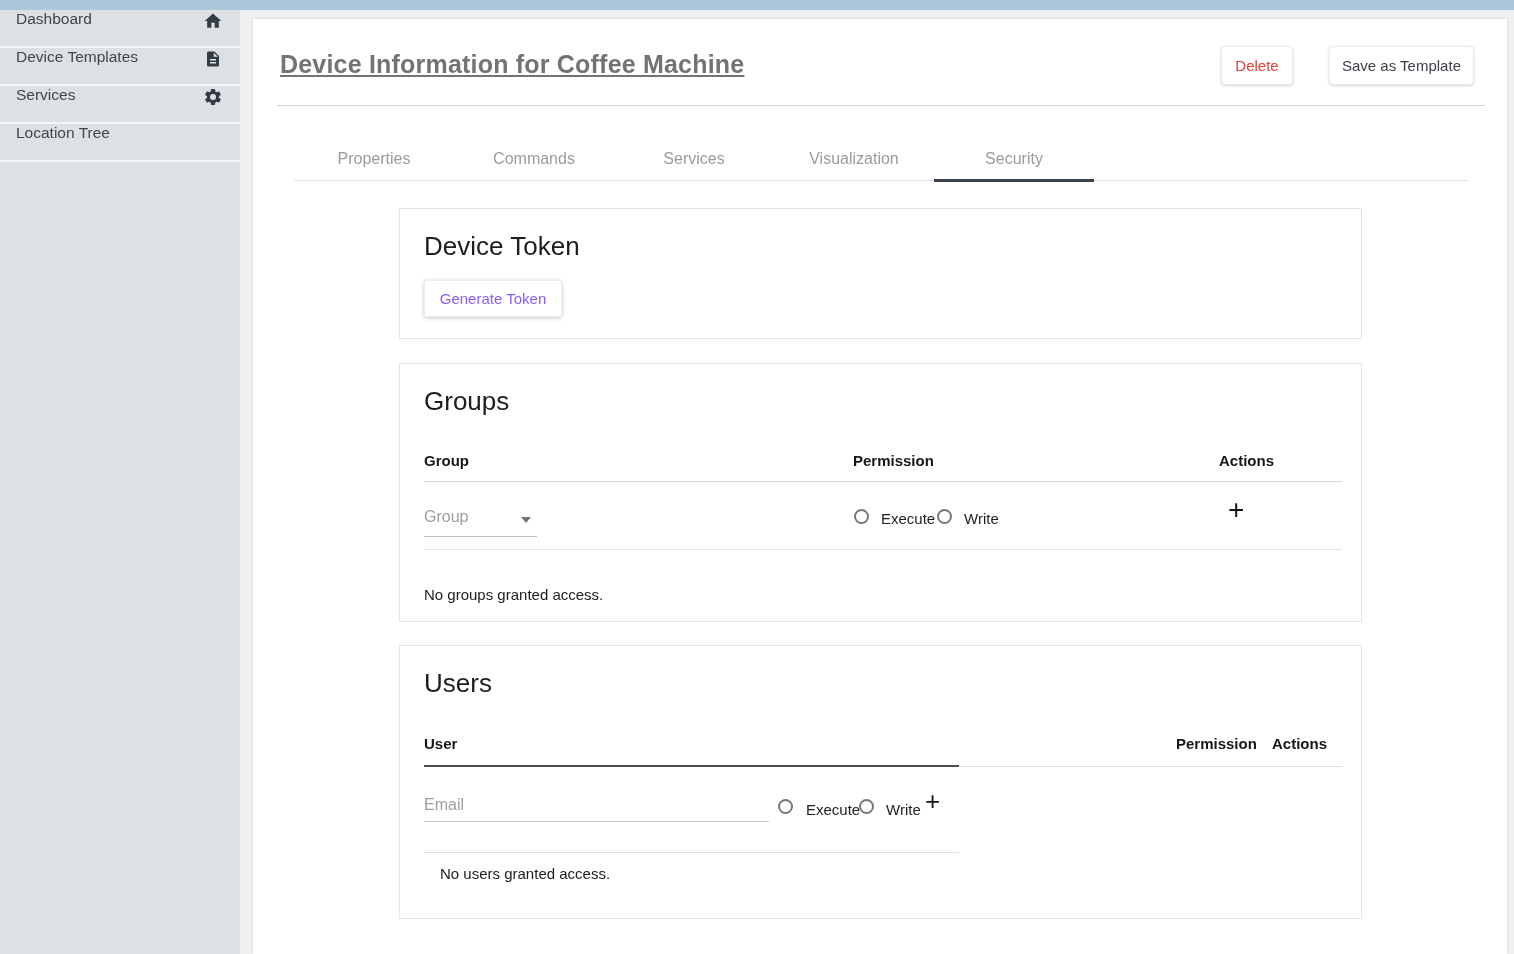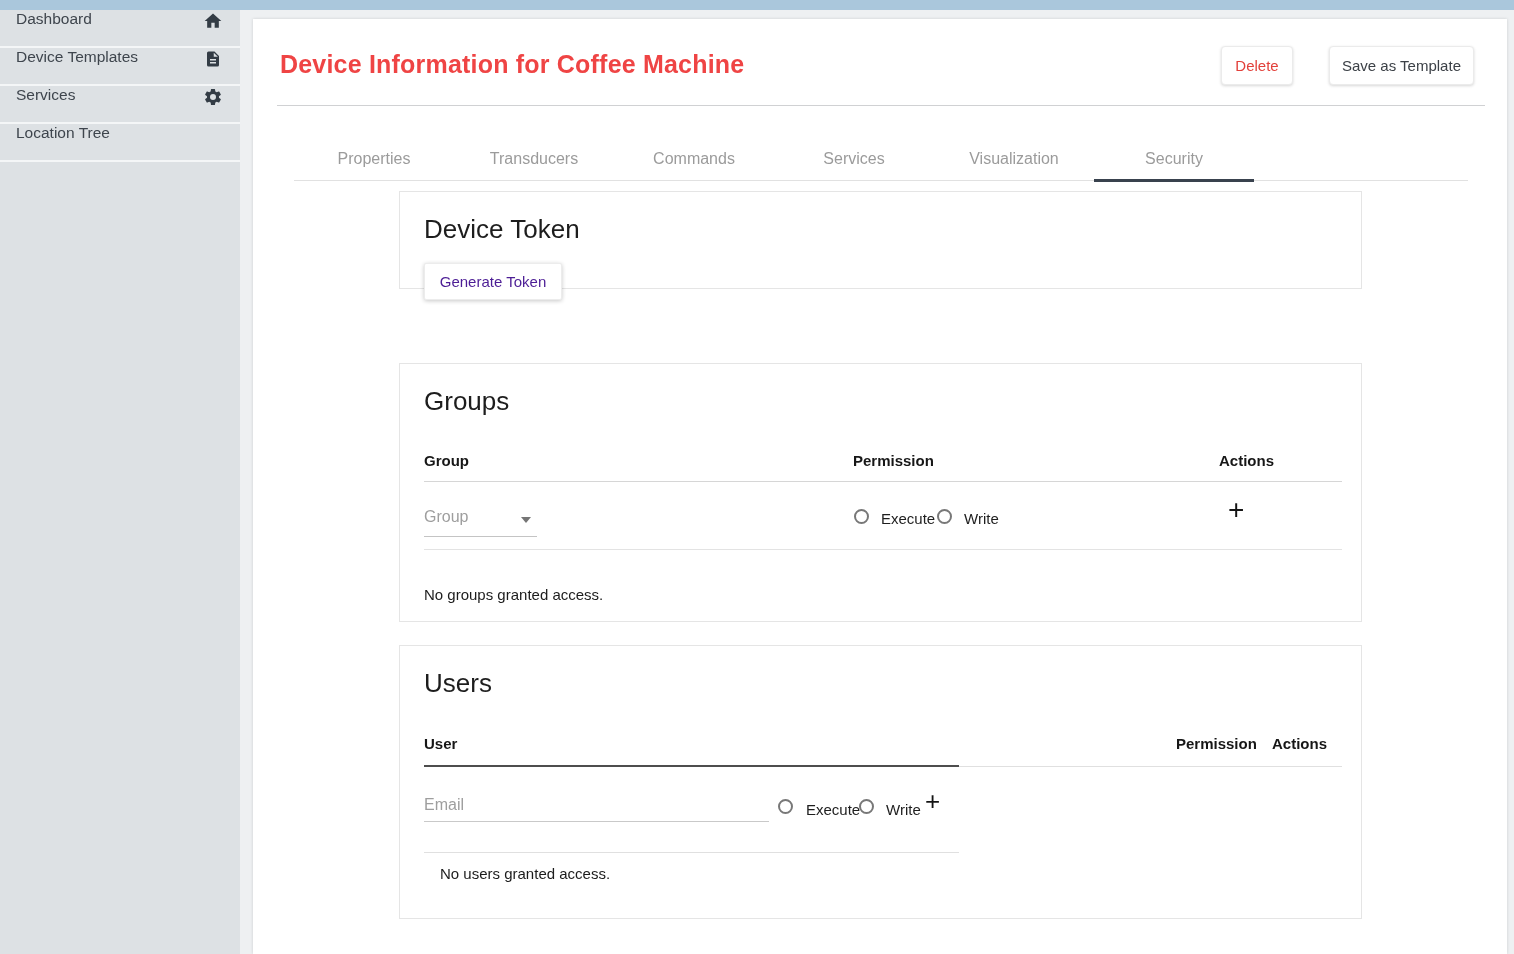--- a/index.html
+++ b/index.html
@@ -17,48 +17,48 @@
               justify-content:space-between; padding:0 16px; cursor:pointer; }
   .nav-label { font-size:15.5px; color:#3e454d; }
   .nav-icon { width:22px; height:22px; display:flex; align-items:center; justify-content:center; }
   .nav-icon svg { fill:#333c45; }
 
   
   .card-main { position:absolute; left:253px; top:19px; width:1254px; height:935px;
                background:#ffffff; box-shadow:0 0 3px rgba(0,0,0,0.14); }
 
   .page-title { position:absolute; left:27px; top:31px; font-size:25px; font-weight:bold;
-                color:#ef4444; letter-spacing:0.2px; }
+                color:#737373; letter-spacing:0.2px;text-decoration:underline; }
 
   .btn { position:absolute; background:#fff; border:1px solid #ebebeb; border-radius:4px;
          box-shadow:0 1px 3px rgba(0,0,0,0.16); font-size:15px; cursor:pointer;
          font-family:"Liberation Sans", sans-serif; }
   .btn-delete { left:968px; top:27px; width:72px; height:39px; color:#e2403a; }
   .btn-save   { left:1076px; top:27px; width:145px; height:39px; color:#3c4147; }
 
   .title-hr { position:absolute; left:24px; top:86px; width:1208px; height:1px; background:#d0d1d3; }
 
   
   .tabs { position:absolute; left:41px; top:118px; width:1174px; height:44px;
           border-bottom:1px solid #e1e1e1; display:flex; }
   .tab { width:160px; height:44px; display:flex; align-items:center; justify-content:center;
          font-size:16px; color:#9b9b9b; cursor:pointer; position:relative; }
   .tab.active::after { content:""; position:absolute; left:0; right:0; bottom:-1px;
                        height:3px; background:#39424e; }
 
   
   .panel { position:absolute; left:146px; width:963px; background:#fff; border:1px solid #e5e5e5; }
-  .panel-token  { top:172px; height:98px;text-decoration:underline; }
+  .panel-token  { top:189px; height:131px;text-decoration:underline; }
   .panel-groups { top:344px; height:259px; }
   .panel-users  { top:626px; height:274px;padding-left:36px; }
   .panel h2 { position:absolute; left:24px; top:22px; font-size:26px; font-weight:normal; color:#1d1d1d; }
 
   .btn-flat { position:absolute; left:24px; top:71px; width:138px; height:37px; background:#fff;
               border:1px solid #ececec; border-radius:2px; box-shadow:0 1px 4px rgba(0,0,0,0.22);
-              font-size:15px; color:#4c1d95; cursor:pointer; font-family:"Liberation Sans", sans-serif; }
+              font-size:15px; color:#8b5cf6; cursor:pointer; font-family:"Liberation Sans", sans-serif; }
 
   .th { position:absolute; font-size:15px; font-weight:bold; color:#171717; }
 
   
   .g-th-group { left:24px; top:88px; }
   .g-th-perm  { left:453px; top:88px; }
   .g-th-act   { left:819px; top:88px; }
   .g-headline { position:absolute; left:24px; top:117px; width:918px; height:1px; background:#d6d6d6; }
   .g-rowline  { position:absolute; left:24px; top:185px; width:918px; height:1px; background:#e3e3e3; }
   .g-empty    { position:absolute; left:24px; top:202px; font-size:15px; color:#1c1c1c;margin-top:20px; }
@@ -138,21 +138,20 @@
 
   <main class="card-main">
 
     <h1 class="page-title">Device Information for Coffee Machine</h1>
     <button class="btn btn-delete">Delete</button>
     <button class="btn btn-save">Save as Template</button>
     <div class="title-hr"></div>
 
     <div class="tabs">
       <div class="tab">Properties</div>
-      <div class="tab">Transducers</div>
       <div class="tab">Commands</div>
       <div class="tab">Services</div>
       <div class="tab">Visualization</div>
       <div class="tab active">Security</div>
     </div>
 
     <section class="panel panel-token">
       <h2>Device Token</h2>
       <button class="btn-flat">Generate Token</button>
     </section>

